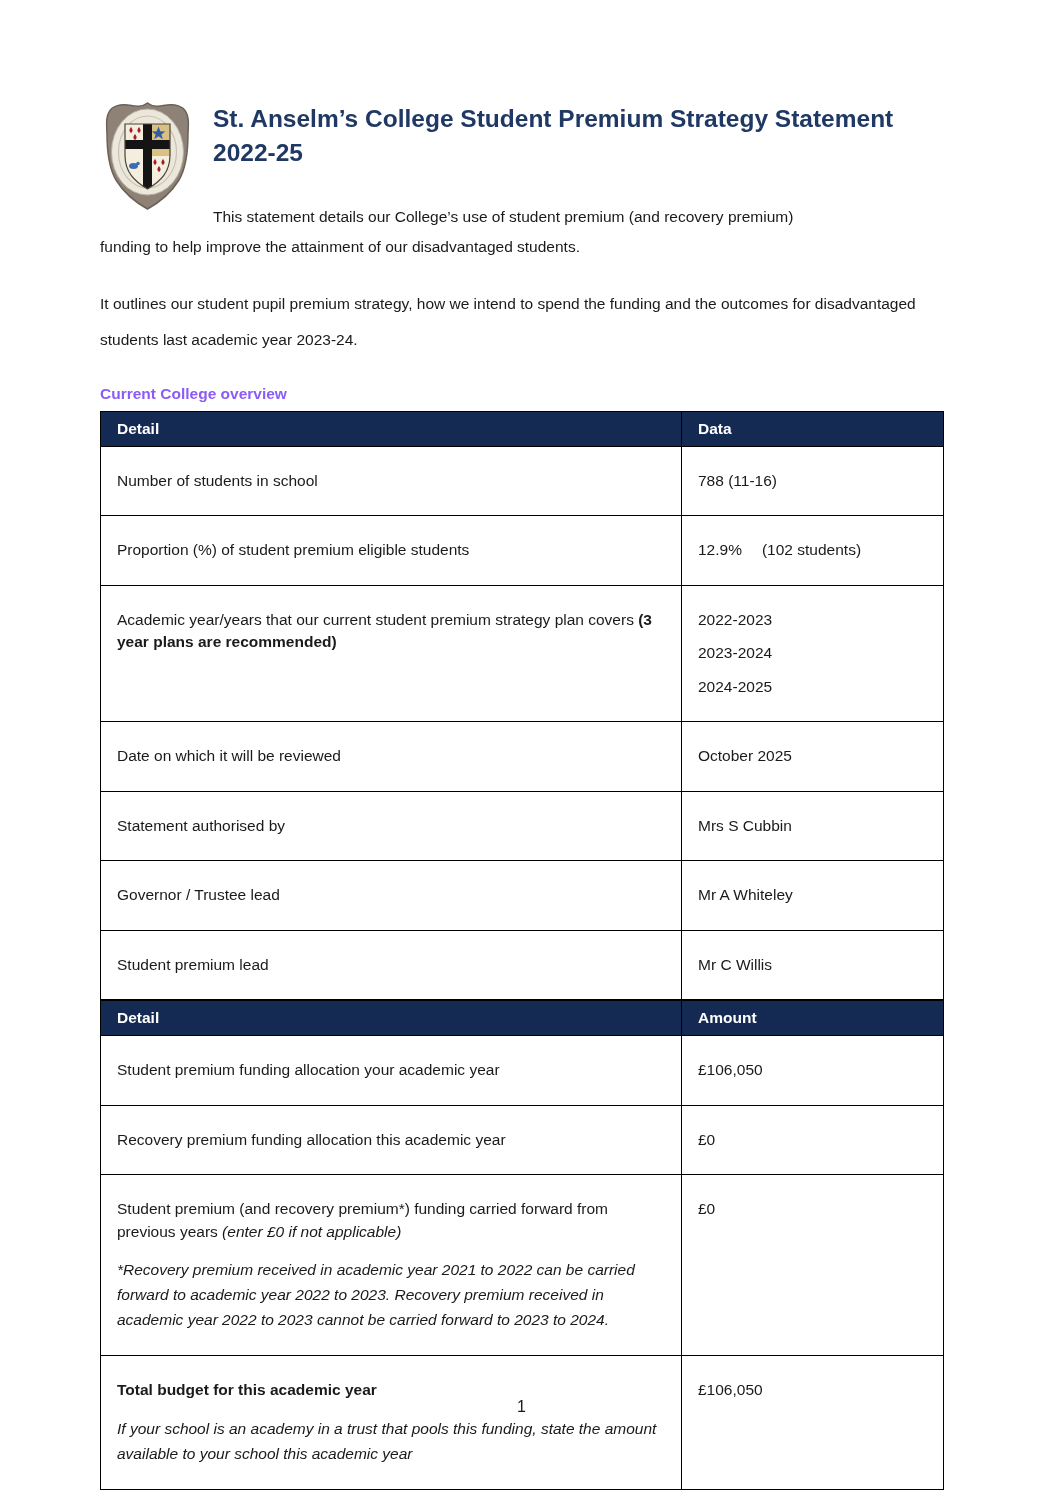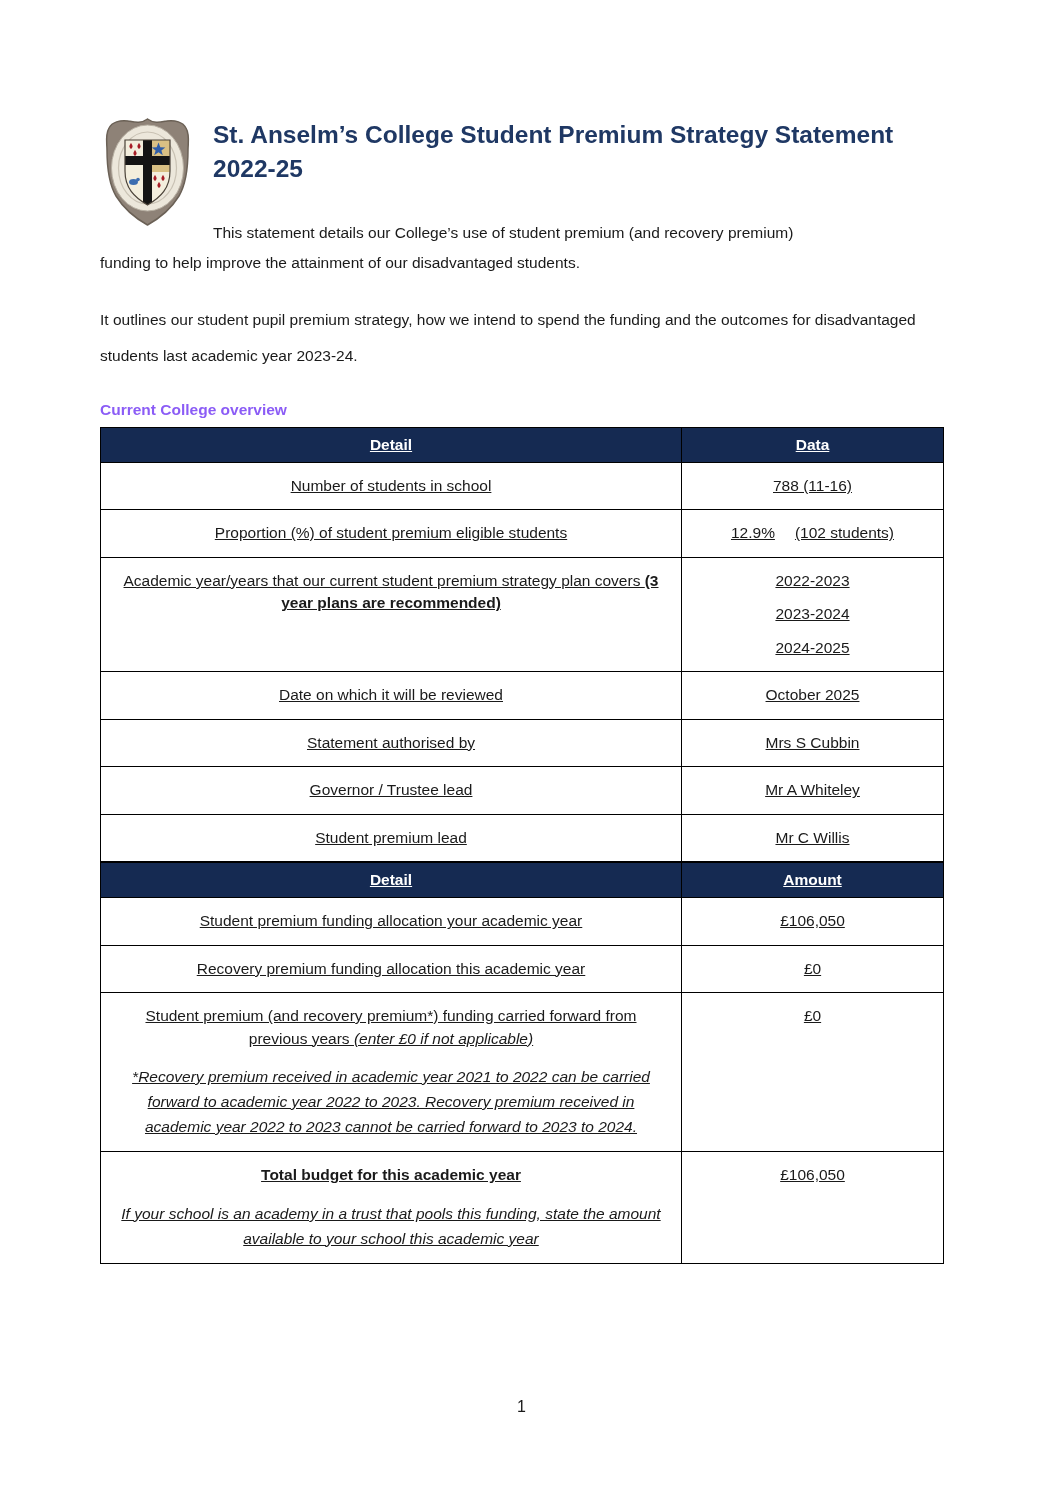--- a/index.html
+++ b/index.html
@@ -7,21 +7,21 @@
     position: relative;
     width: 1058px;
     height: 1497px;
     background: #ffffff;
     font-family: "Liberation Sans", sans-serif;
     color: #1a1a1a;
     overflow: hidden;
   }
   .content {
     position: absolute;
-    top: 116px;
+    top: 100px;
     left: 100px;
     width: 843px;
   }
   .crest {
     float: left;
     width: 95px;
     height: 112px;
     margin-right: 18px;
   }
   h1.doc-title {
@@ -52,31 +52,30 @@
   h2.funding-heading { margin-top: 54px; }
   table.doc-table {
     width: 843px;
     border-collapse: collapse;
     table-layout: fixed;
     font-size: 15.5px;
   }
   table.doc-table th, table.doc-table td {
     border: 1.6px solid #000000;
     vertical-align: top;
-    text-align: center;
-    text-decoration: underline;
+    text-align: left;
   }
   table.doc-table th {
     background: #152a52;
     color: #ffffff;
     font-weight: 700;
     padding: 8px 16px;
   }
   table.doc-table td {
-    padding: 12px 16px;
+    padding: 23px 16px;
     line-height: 1.45;
   }
   col.col-detail { width: 581px; }
   col.col-data   { width: 262px; }
   .year-line { margin-bottom: 11px; }
   .year-line:last-child { margin-bottom: 0; }
   .gap-note { margin-left: 20px; }
   .small-italic {
     font-style: italic;
     font-size: 13px;

